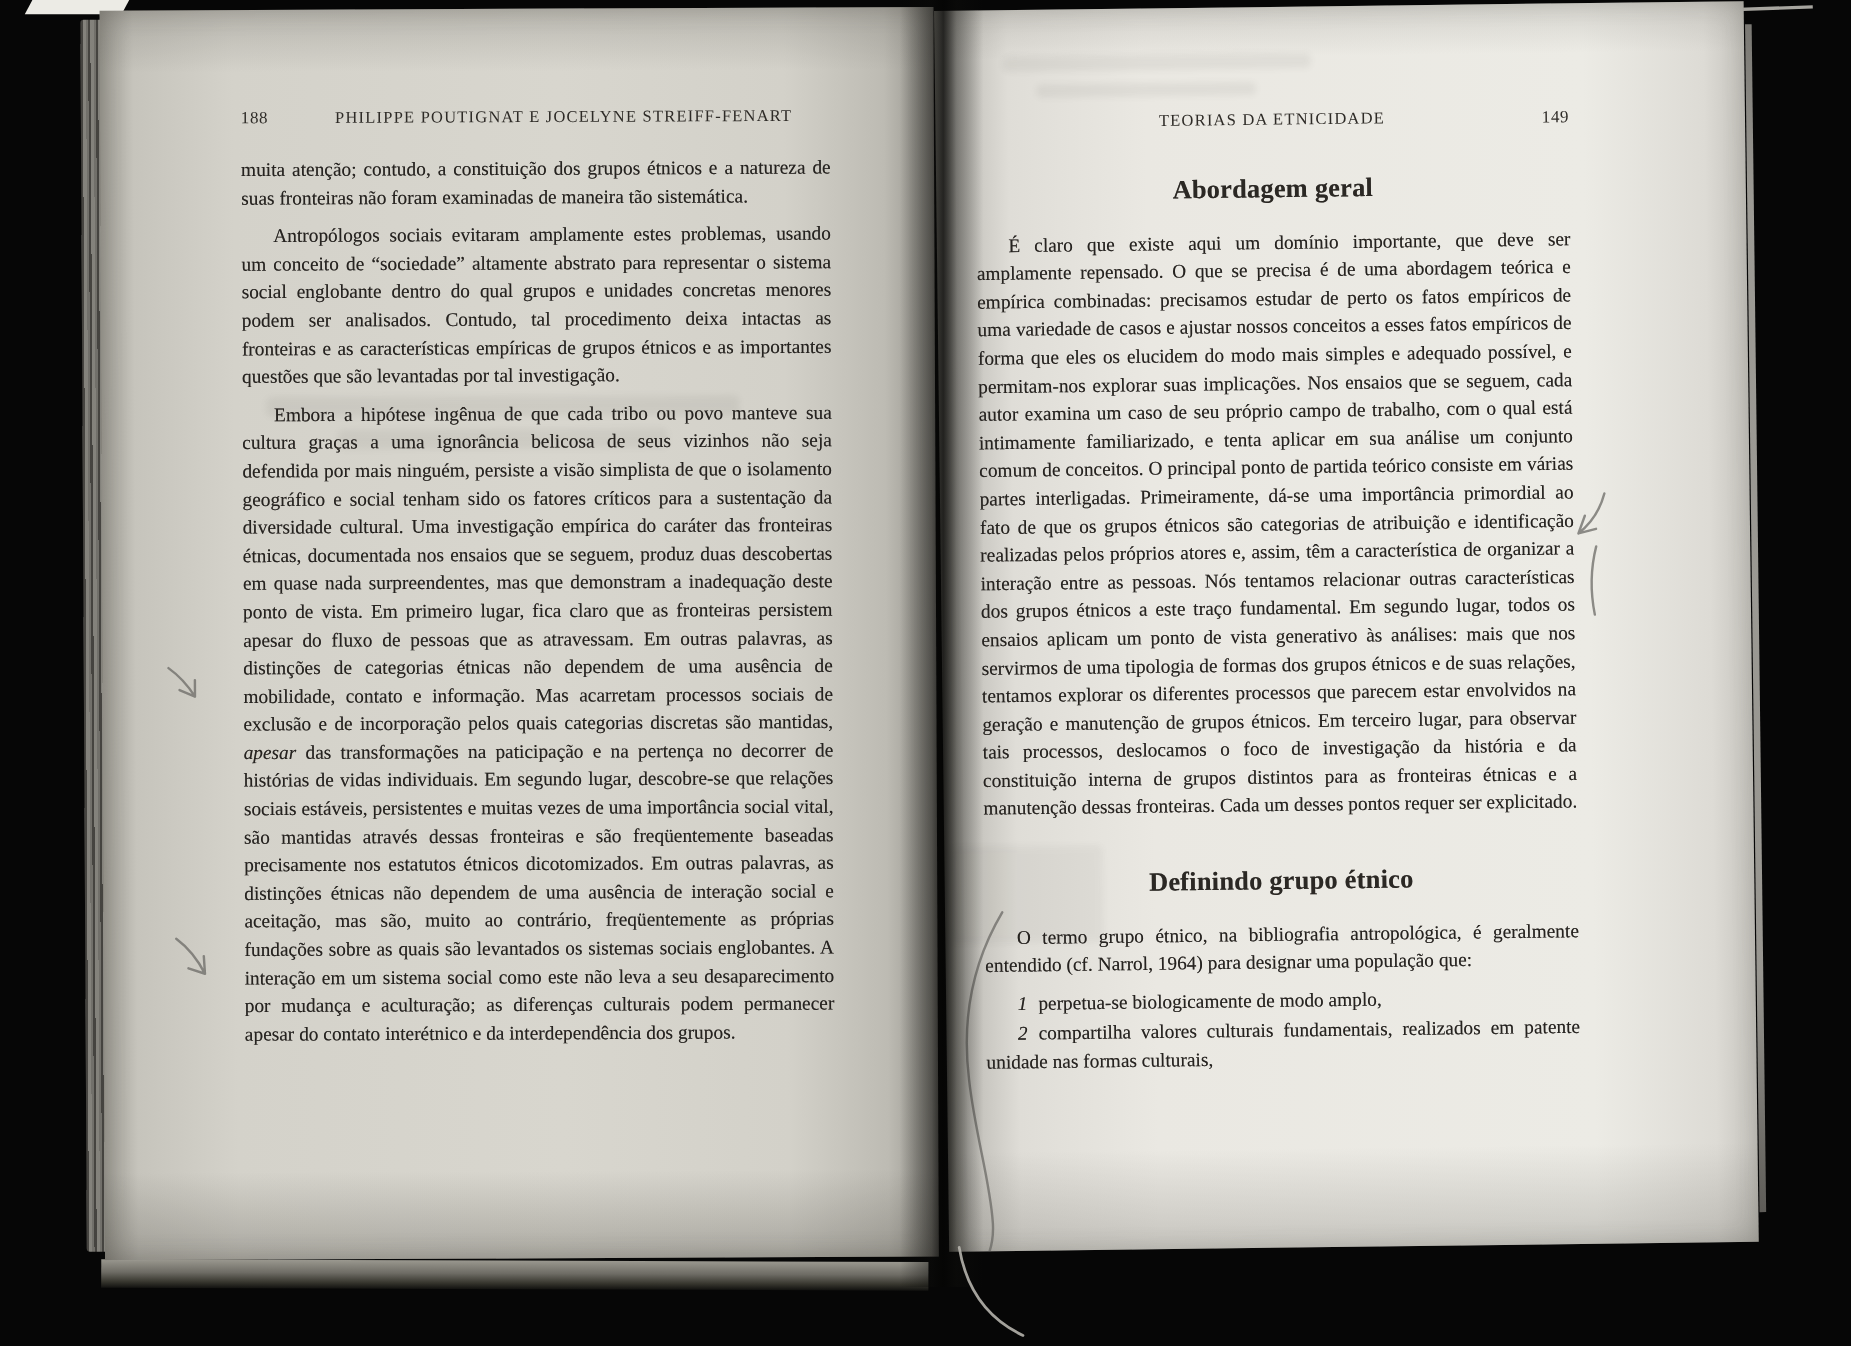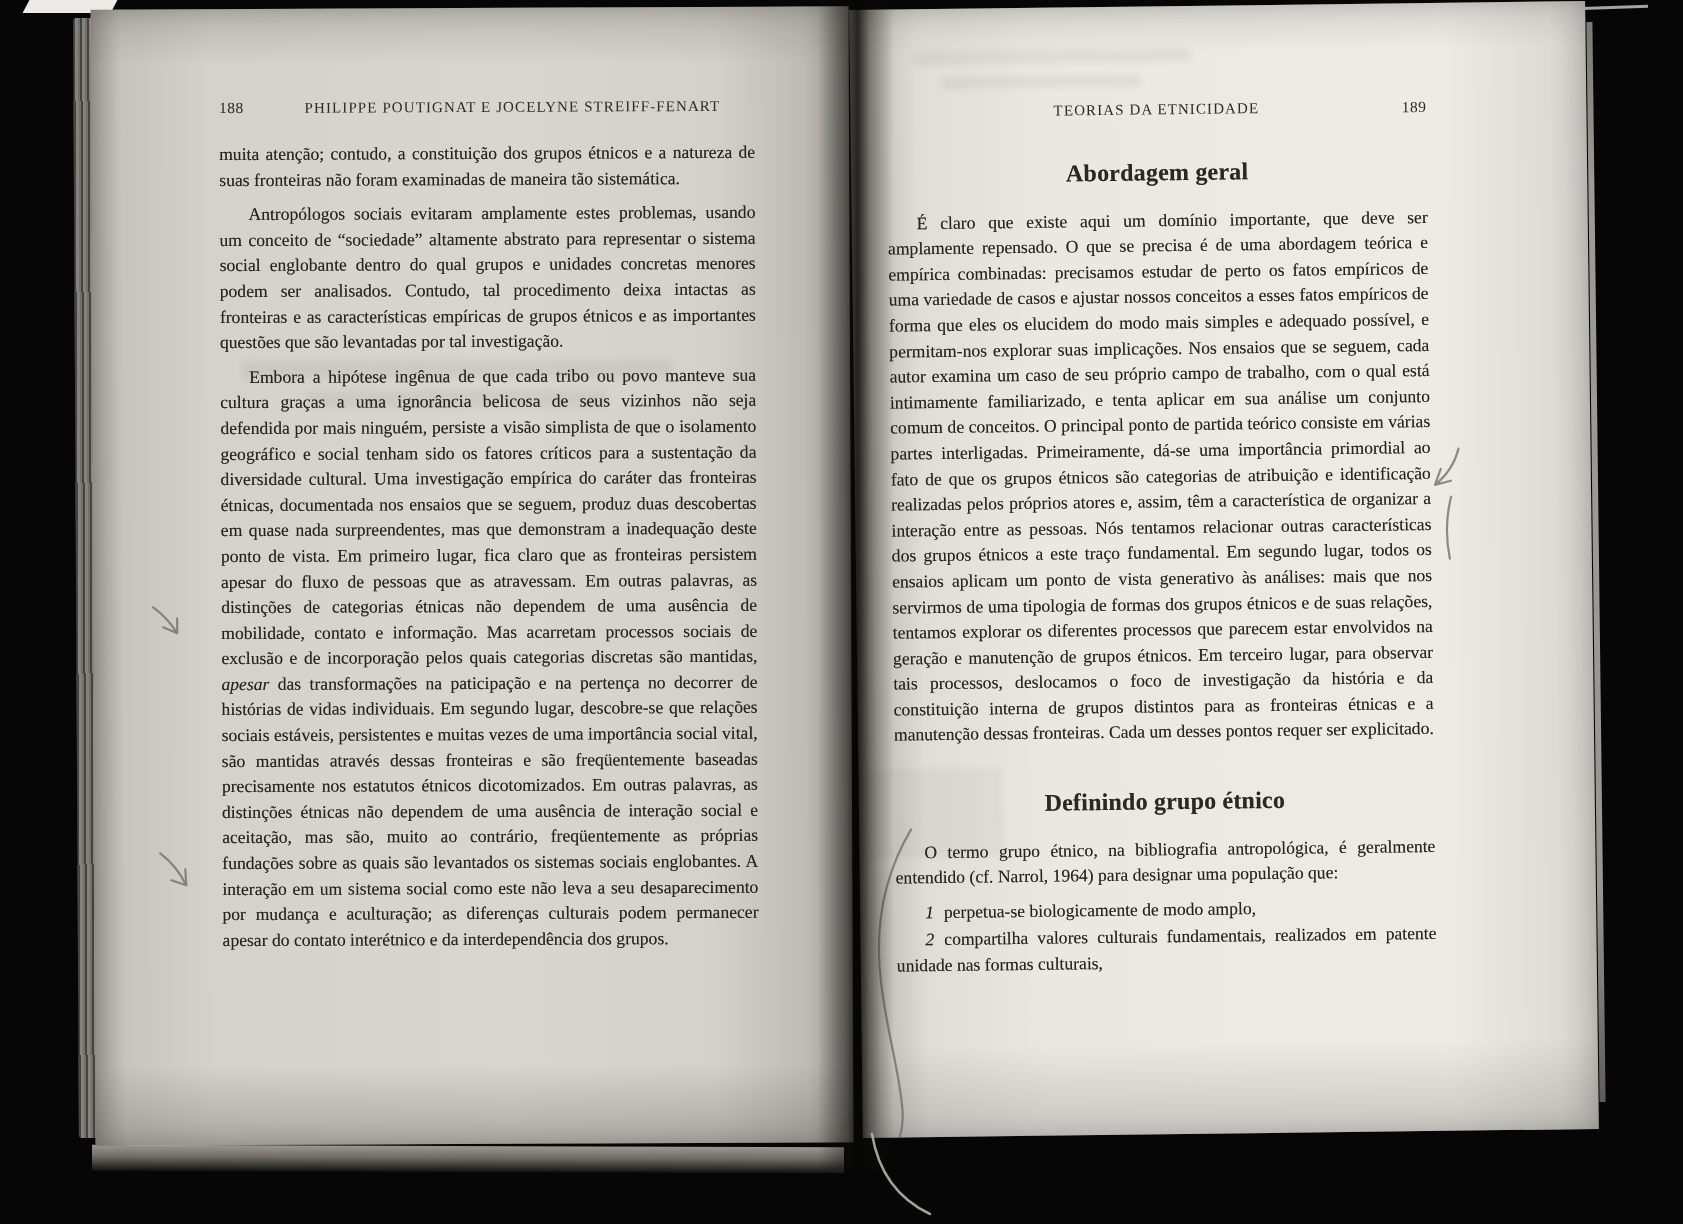--- a/index.html
+++ b/index.html
@@ -209,21 +209,21 @@
     <svg class="marks" viewBox="0 0 758 1136">
       <path d="M60 598 q14 10 24 26 M84 624 l-14 -6 M84 624 l0 -15"></path>
       <path d="M66 844 q16 12 26 32 M92 876 l-15 -5 M92 876 l-1 -16"></path>
     </svg>
   </div>
 
   <div class="page page-right">
 
     <div class="running-header rh-right">
       <span>TEORIAS DA ETNICIDADE</span>
-      <span class="folio">189</span>
+      <span class="folio">149</span>
     </div>
 
     <div class="smudge" style="left:62px; top:42px; width:280px; height:14px;"></div>
     <div class="smudge" style="left:92px; top:68px; width:200px; height:12px;"></div>
     <div class="smudge" style="left:4px; top:760px; width:140px; height:88px; opacity:.05;"></div>
 
     <div class="body-col col-right">
       <h2 class="section-title first-title">Abordagem geral</h2>
       <p class="indent">É claro que existe aqui um domínio importante, que deve ser amplamente repensado. O que se precisa é de uma abordagem teórica e empírica combinadas: precisamos estudar de perto os fatos empíricos de uma variedade de casos e ajustar nossos conceitos a esses fatos empíricos de forma que eles os elucidem do modo mais simples e adequado possível, e permitam-nos explorar suas implicações. Nos ensaios que se seguem, cada autor examina um caso de seu próprio campo de trabalho, com o qual está intimamente familiarizado, e tenta aplicar em sua análise um conjunto comum de conceitos. O principal ponto de partida teórico consiste em várias partes interligadas. Primeiramente, dá-se uma importância primordial ao fato de que os grupos étnicos são categorias de atribuição e identificação realizadas pelos próprios atores e, assim, têm a característica de organizar a interação entre as pessoas. Nós tentamos relacionar outras características dos grupos étnicos a este traço fundamental. Em segundo lugar, todos os ensaios aplicam um ponto de vista generativo às análises: mais que nos servirmos de uma tipologia de formas dos grupos étnicos e de suas relações, tentamos explorar os diferentes processos que parecem estar envolvidos na geração e manutenção de grupos étnicos. Em terceiro lugar, para observar tais processos, deslocamos o foco de investigação da história e da constituição interna de grupos distintos para as fronteiras étnicas e a manutenção dessas fronteiras. Cada um desses pontos requer ser explicitado.</p>
 

